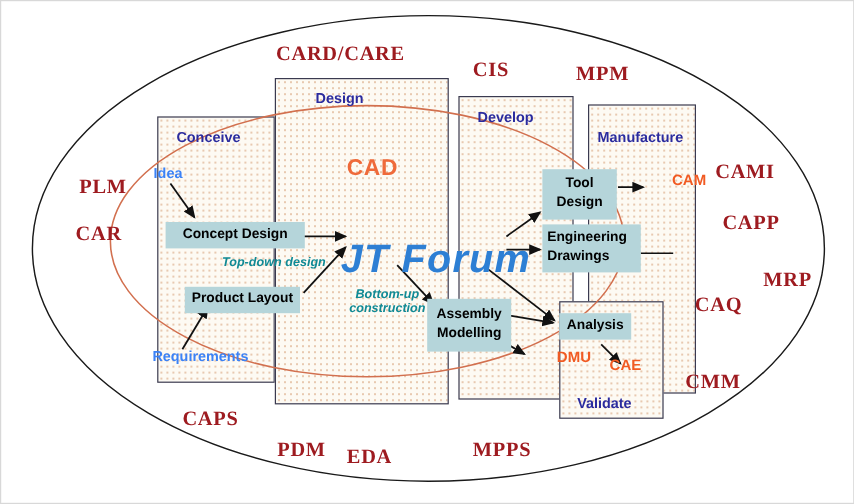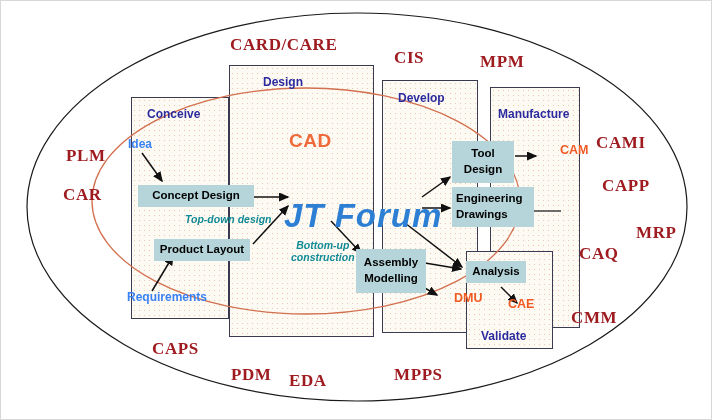--- a/index.html
+++ b/index.html
@@ -209,21 +209,21 @@
   <div class="teal-note" style="left:127px; top:136px;">Idea</div>
   <div class="teal-note" style="left:126px; top:289px;">Requirements</div>
 
   <div class="flow-note" style="left:184px; top:212px;">Top-down design</div>
   <div class="flow-note" style="left:290px; top:238px; text-align:center;">
     <span>Bottom-up</span><br>
     <span>construction</span>
   </div>
 
   <div class="orange-term" style="left:538px; top:142px;margin-left:21px;">CAM</div>
-  <div class="orange-term" style="left:428px; top:290px;padding-left:25px;">DMU</div>
+  <div class="orange-term" style="left:438px; top:290px;padding-left:25px;">DMU</div>
   <div class="orange-term" style="left:507px; top:296px;">CAE</div>
 
   <div class="watermark" style="left:283px; top:196px;">JT  Forum</div>
 
   <div class="acronym" style="left:229px; top:34px;">CARD/CARE</div>
   <div class="acronym" style="left:393px; top:47px;">CIS</div>
   <div class="acronym" style="left:479px; top:51px;">MPM</div>
   <div class="acronym" style="left:595px; top:132px;">CAMI</div>
   <div class="acronym" style="left:601px; top:175px;">CAPP</div>
   <div class="acronym" style="left:635px; top:222px;">MRP</div>

